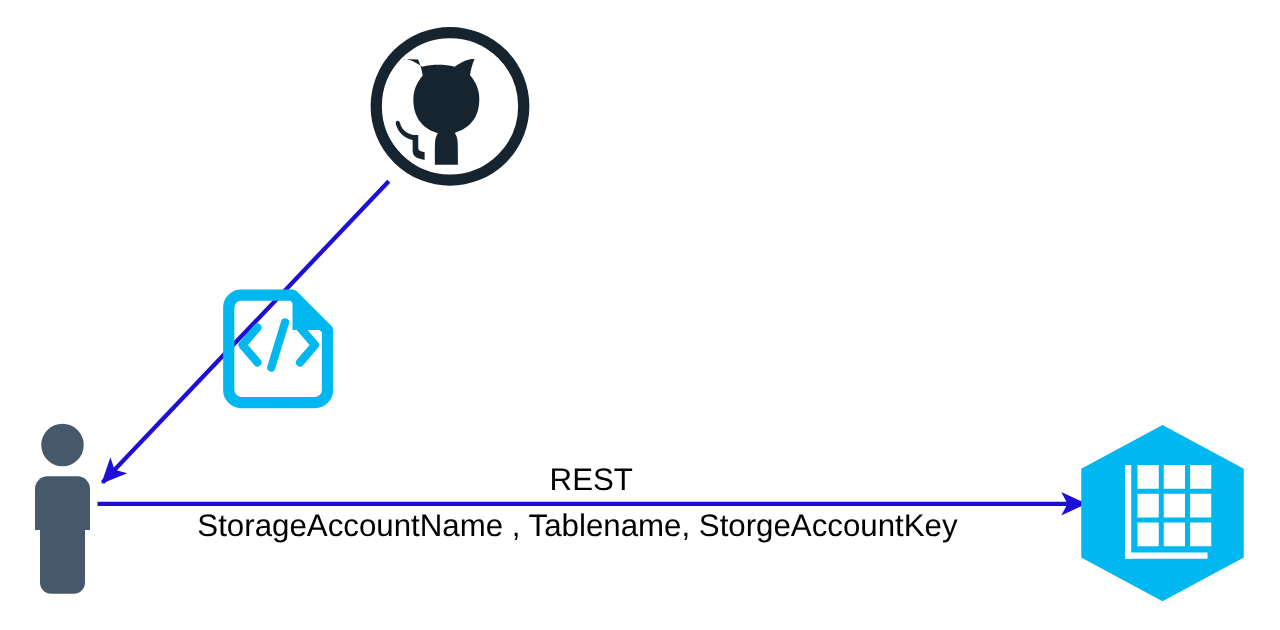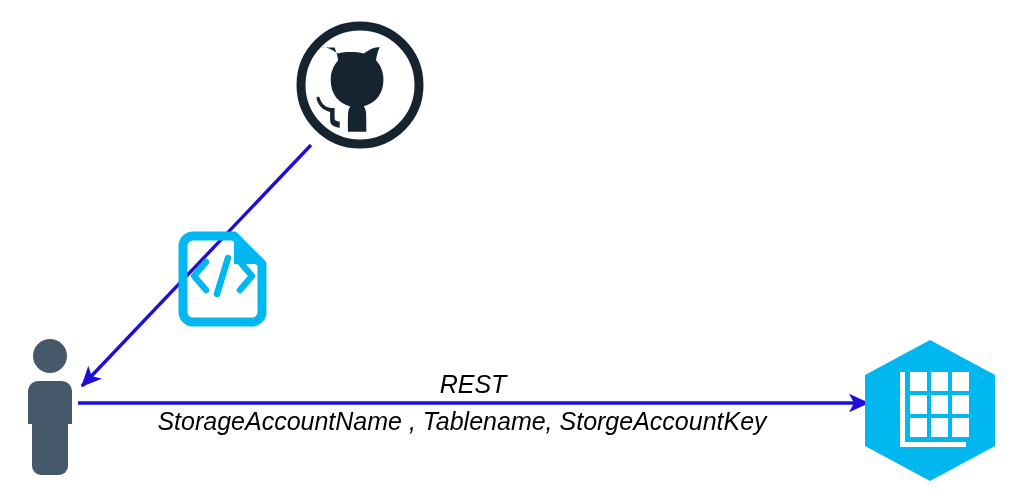--- a/index.html
+++ b/index.html
@@ -9,21 +9,20 @@
   }
   body {
     font-family: "Liberation Sans", sans-serif;
   }
   #canvas {
     position: relative;
     width: 1024px;
     height: 504px;
     background: #ffffff;
     overflow: hidden;
-    font-style: italic;
   }
   #diagram-svg {
     position: absolute;
     left: 0;
     top: 0;
     width: 1024px;
     height: 504px;
   }
   .edge-label {
     position: absolute;

